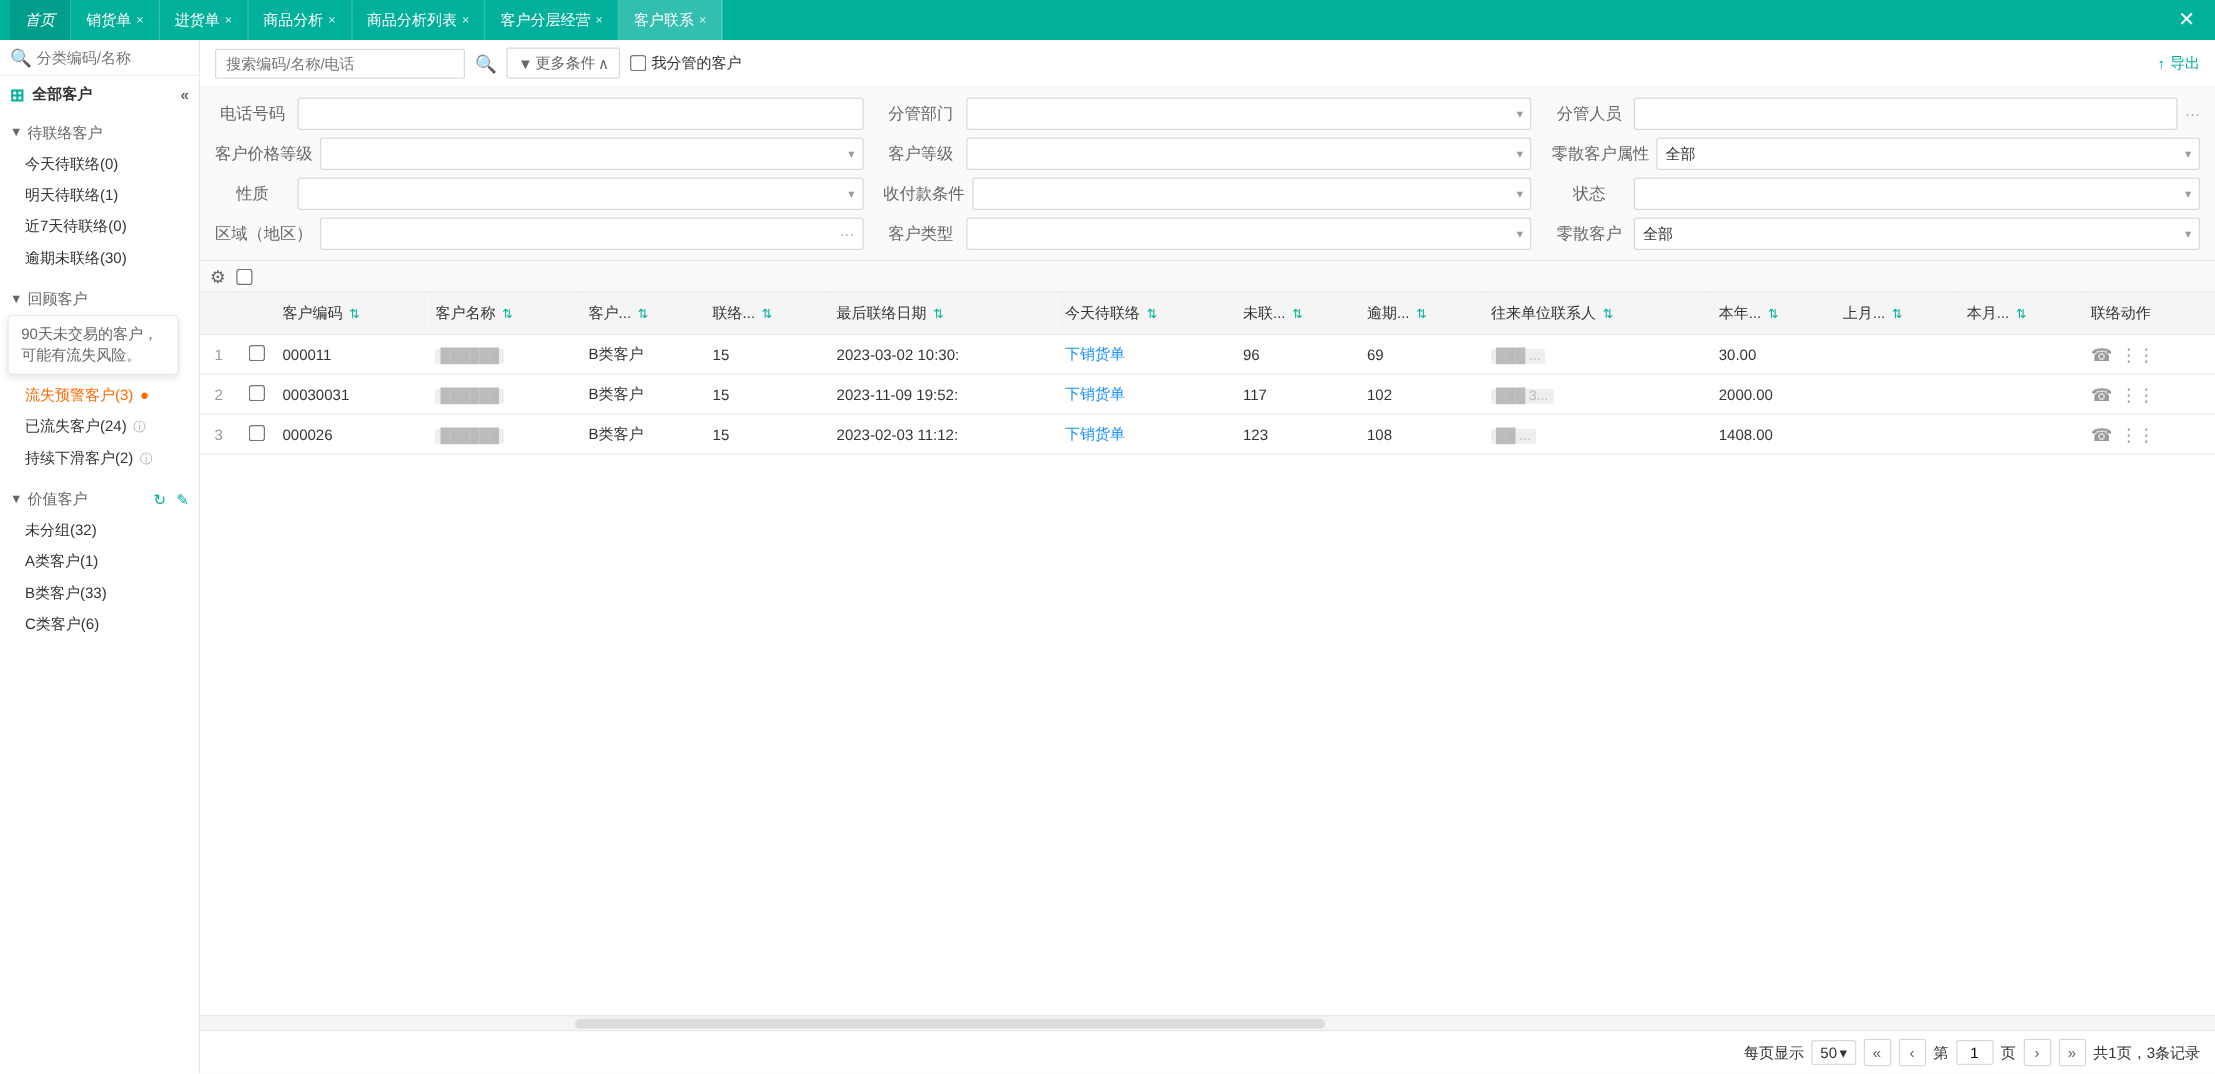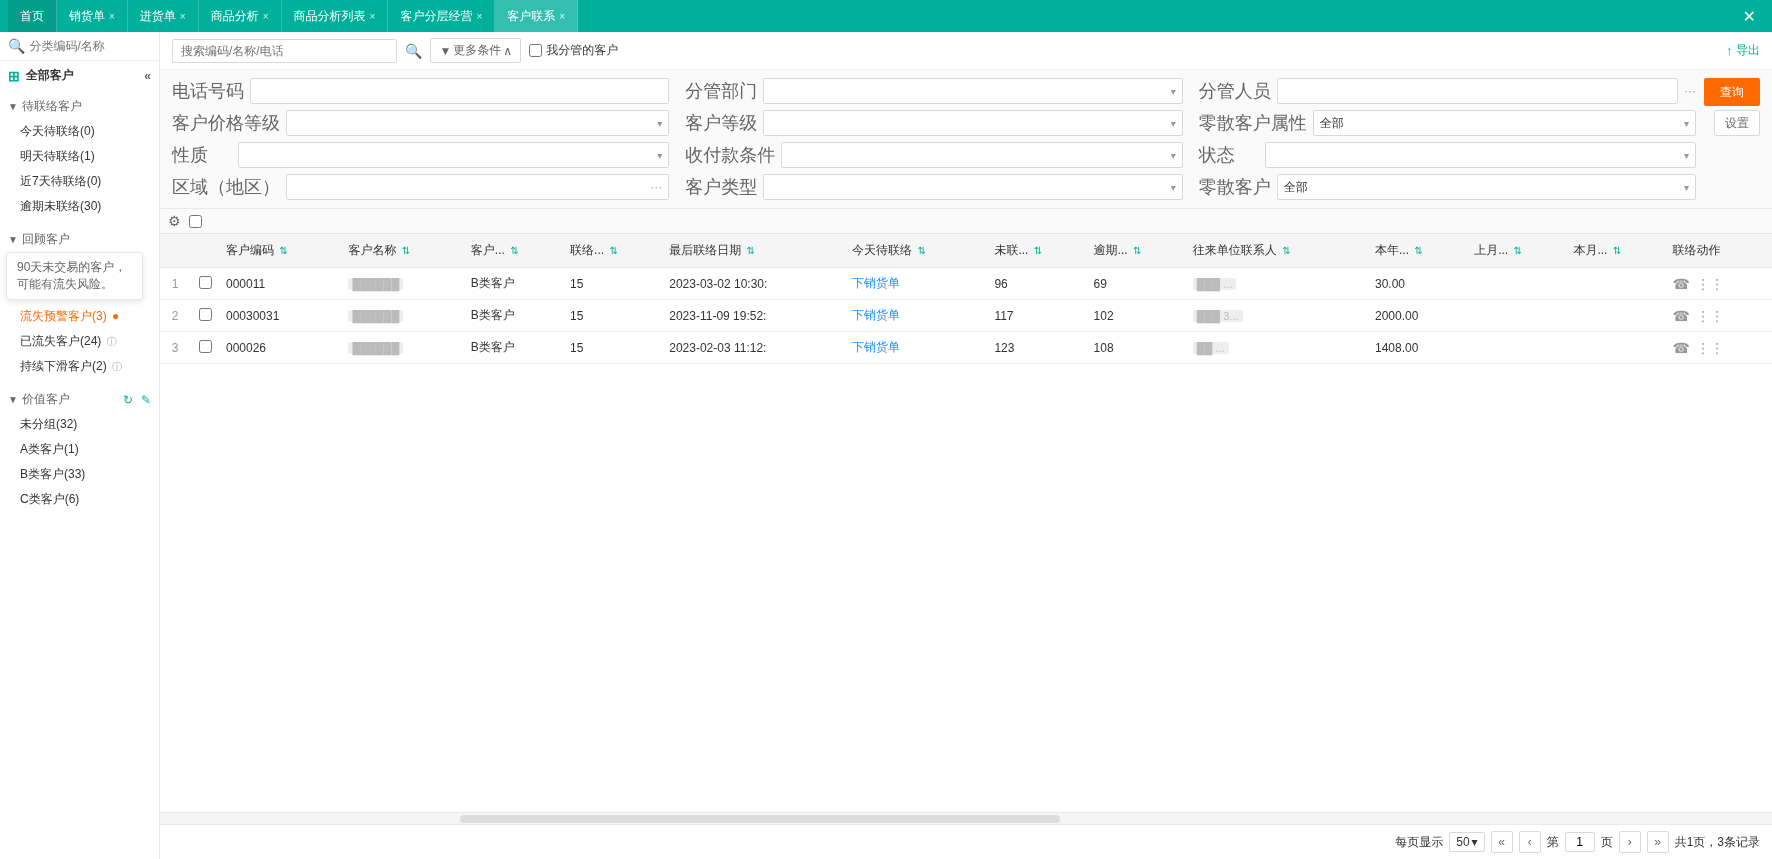--- a/index.html
+++ b/index.html
@@ -18,21 +18,21 @@
       display: flex;
       align-items: center;
       height: 32px;
       padding: 0 12px;
       color: #fff;
       cursor: pointer;
       font-size: 13px;
       gap: 4px;
       border-right: 1px solid rgba(255,255,255,0.2);
     }
-    .nav-tab.home { background: rgba(0,0,0,0.1); }
+    .nav-tab.home { background: rgba(0,0,0,0.1); font-style: italic; }
     .nav-tab.active { background: rgba(255,255,255,0.2); }
     .nav-tab .close-x { font-size: 10px; cursor: pointer; opacity: 0.8; }
     .nav-close-all {
       margin-left: auto;
       color: #fff;
       cursor: pointer;
       font-size: 16px;
       padding: 0 8px;
     }
 
@@ -126,21 +126,21 @@
       padding: 6px 12px;
       border-bottom: 1px solid #f0f0f0;
       gap: 8px;
       background: #fff;
     }
     .filter-search-input {
       border: 1px solid #d9d9d9;
       border-radius: 2px;
       padding: 4px 8px;
       font-size: 12px;
-      width: 225px;
+      width: 200px;
       outline: none;
       color: #999;
     }
     .search-btn {
       color: #00b09b;
       cursor: pointer;
       font-size: 14px;
     }
     .more-filter-btn {
       display: flex;
@@ -185,24 +185,24 @@
     }
     .filter-row:last-child { margin-bottom: 0; }
     .filter-field {
       display: flex;
       align-items: center;
       gap: 6px;
       flex: 1;
     }
     .filter-label {
       color: #666;
-      font-size: 18px;
+      font-size: 13px;
       white-space: nowrap;
       min-width: 60px;
-      text-align: left;
+      text-align: center;
     }
     .filter-input {
       flex: 1;
       border: 1px solid #d9d9d9;
       border-radius: 2px;
       padding: 3px 6px;
       font-size: 12px;
       outline: none;
       background: #fff;
       height: 26px;
@@ -590,24 +590,20 @@
               </div>
             </div>
             <div class="filter-field">
               <span class="filter-label">零散客户</span>
               <div class="filter-select">
                 <span>全部</span>
                 <span class="arrow">▾</span>
               </div>
             </div>
           </div>
-        </div>
-        <div class="filter-actions">
-          <button class="query-btn">查询</button>
-          <button class="settings-btn">设置</button>
         </div>
       </div>
     </div>
 
     <div class="table-container">
       <div class="table-toolbar">
         <span class="settings-gear">⚙</span>
         <input type="checkbox" style="">
       </div>
       <table>

